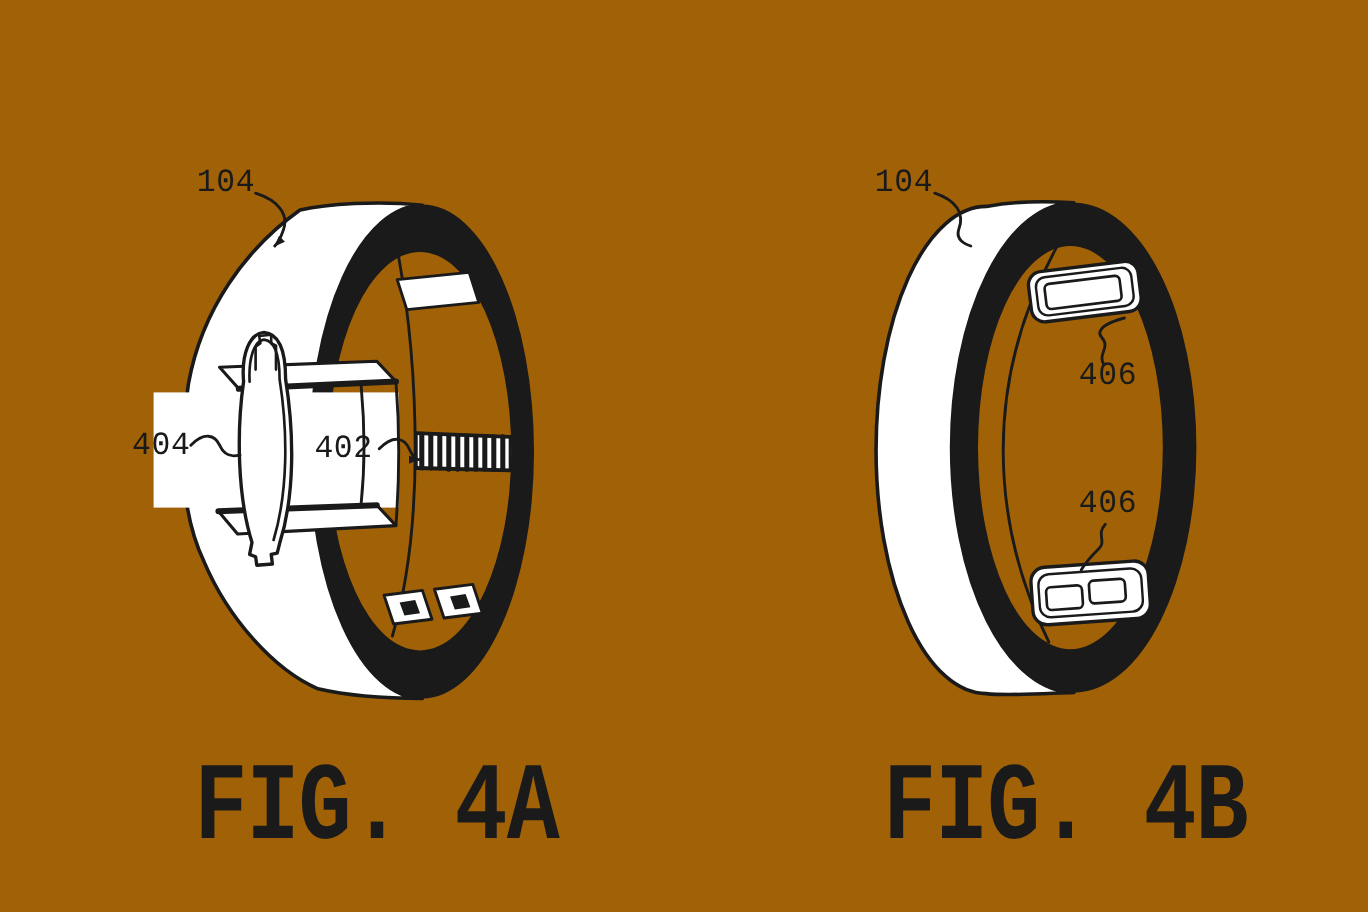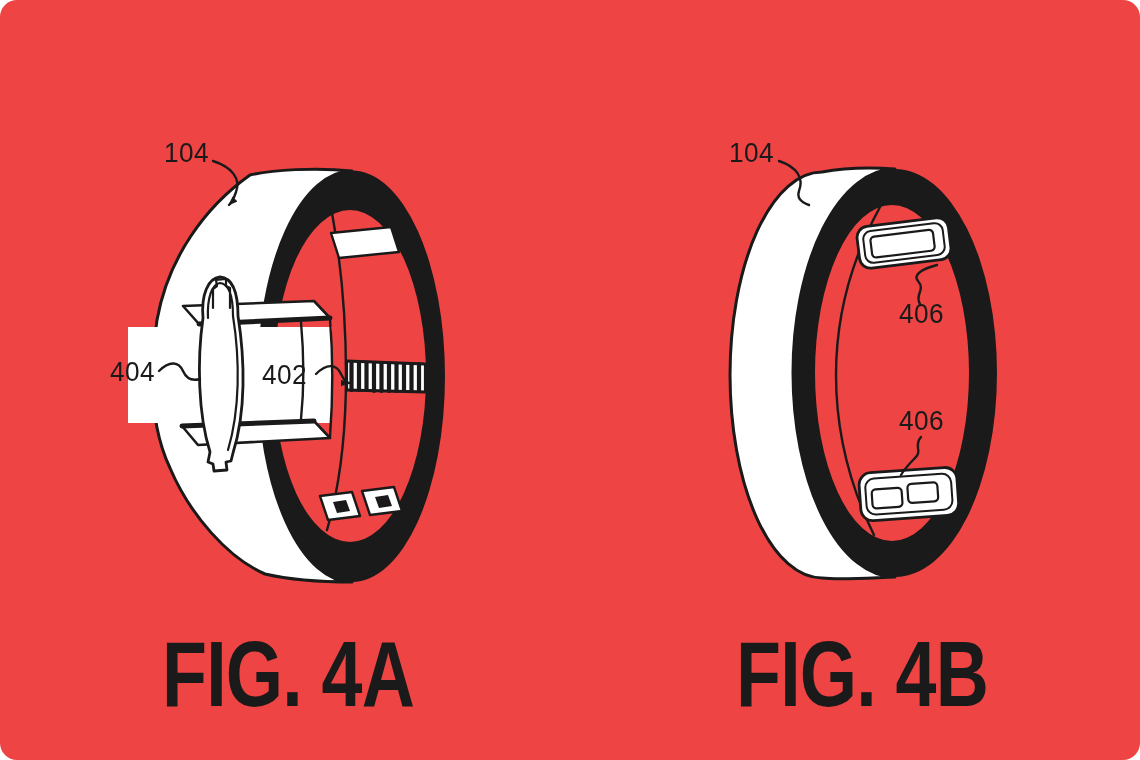--- a/index.html
+++ b/index.html
@@ -1,24 +1,23 @@
 <!DOCTYPE html>
 <html><head>
 <meta charset="utf-8">
 <style>
   html, body { margin: 0; padding: 0; background: #ffffff; }
   .canvas {
     position: relative;
     width: 1140px;
     height: 760px;
-    background: #ef4444;
+    background: #a16207;
     overflow: hidden;
-    font-family: Liberation Sans, sans-serif;
+    font-family: Liberation Mono, monospace;
     color: #1a1a1a;
-    border-radius: 17px;
   }
   .drawing-svg {
     position: absolute;
     left: 0; top: 0;
     width: 1140px; height: 760px;
   }
   .ref-label {
     position: absolute;
     font-size: 27px;
     line-height: 1;

